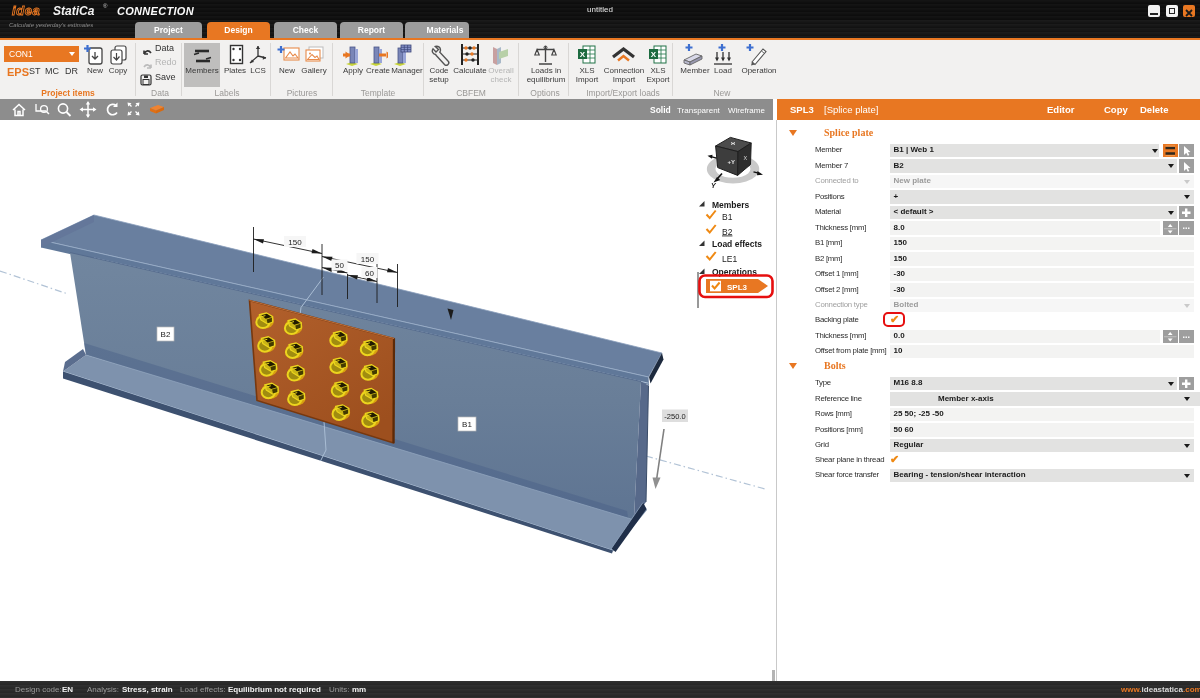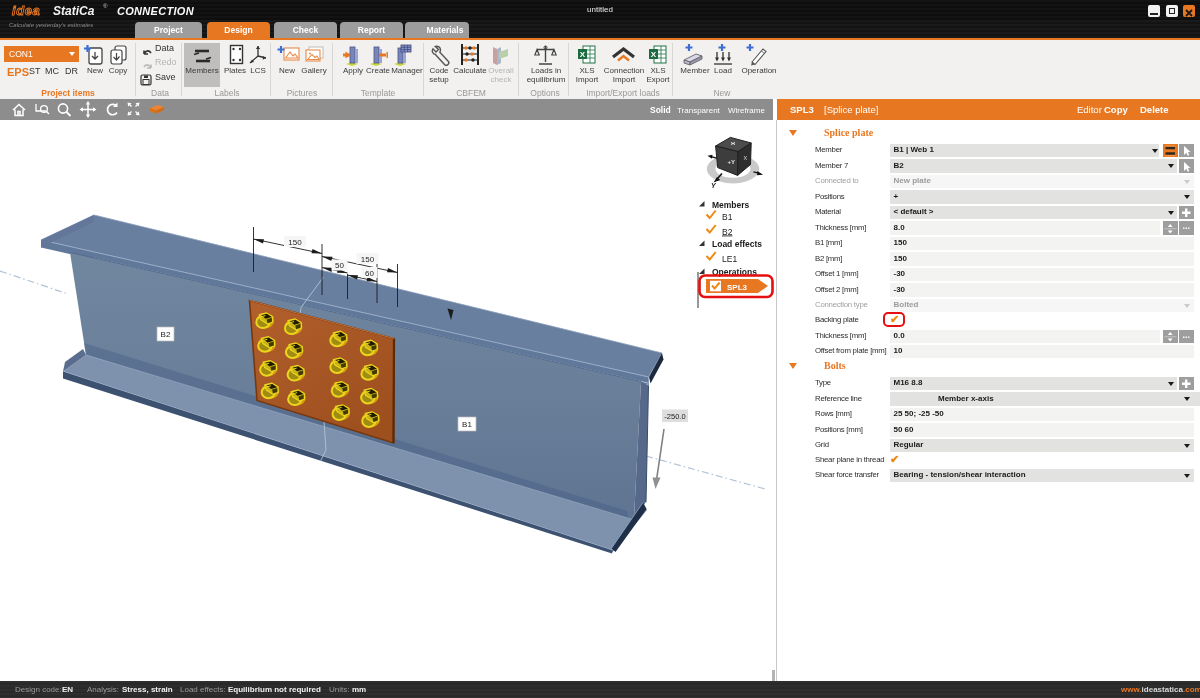--- a/index.html
+++ b/index.html
@@ -341,21 +341,21 @@
       <path d="M150 9 L156 11.5 L156 14.5 L150 12 Z" fill="#e06f14"></path>
       <path d="M156 11.5 L164 8 L164 11 L156 14.5 Z" fill="#d86a10"></path>
       <text x="650" y="13.5" font-size="8.5px" font-weight="bold" fill="#fff" font-family="Liberation Sans">Solid</text>
       <text x="677" y="13.5" font-size="8px" fill="#fff" font-family="Liberation Sans">Transparent</text>
       <text x="728" y="13.5" font-size="8px" fill="#fff" font-family="Liberation Sans">Wireframe</text>
     </svg>
   </div>
   <div id="panelheader" class="abs">
     <span class="lbl" style="left:13px;font-weight:bold;">SPL3</span>
     <span class="lbl" style="left:47px;">[Splice plate]</span>
-    <span class="lbl" style="left:300px;font-weight:normal;">Editor</span>
+    <span class="lbl" style="left:270px;font-weight:bold;">Editor</span>
     <span class="lbl" style="left:327px;font-weight:bold;">Copy</span>
     <span class="lbl" style="left:363px;font-weight:bold;">Delete</span>
   </div>
 
   <div id="viewport" class="abs">
   <svg width="776" height="561" viewBox="0 0 776 561" font-family="Liberation Sans">
     <defs>
       <linearGradient id="webg" x1="0" y1="0" x2="0" y2="1">
         <stop offset="0" stop-color="#71869f"></stop>
             <stop offset="0.55" stop-color="#697e98"></stop>

